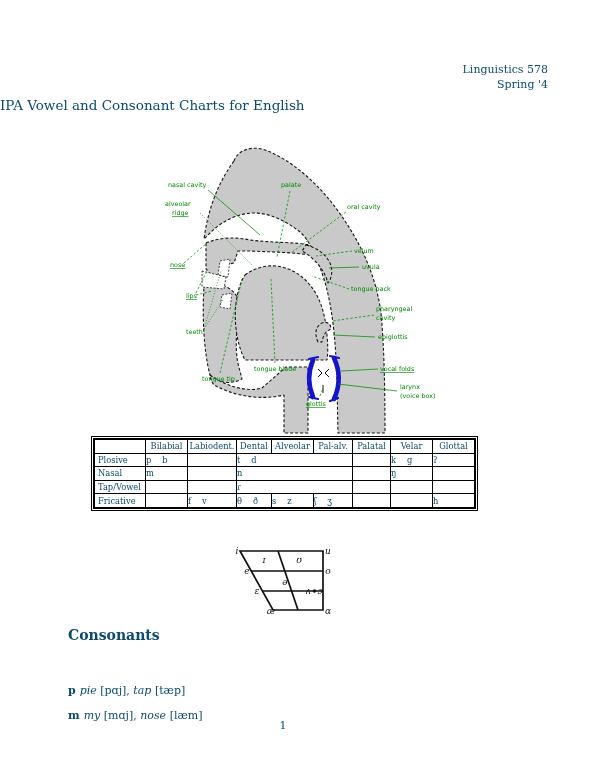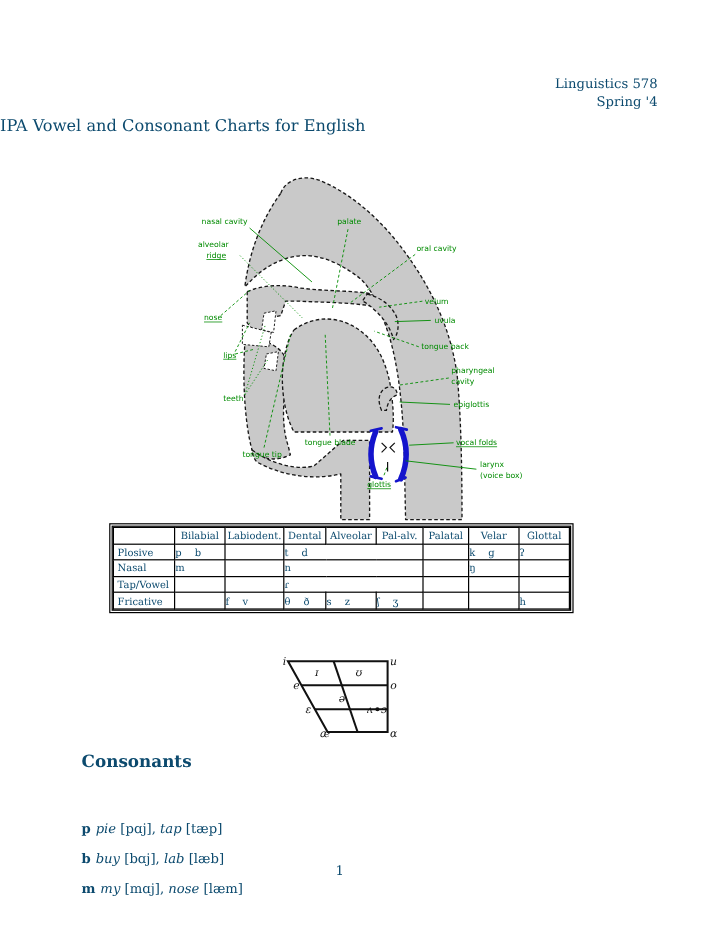--- a/index.html
+++ b/index.html
@@ -259,18 +259,17 @@
         <text x="80" y="51" class="vowel">ʌ</text>
         <text x="92" y="51" class="vowel">ɔ</text>
         <text x="43" y="71" class="vowel">æ</text>
         <text x="100" y="71" class="vowel">ɑ</text>
       </g>
   </svg>
 
   <div class="cons-head">Consonants</div>
   <div class="entries" id="cons-entries">
       <div class="entry"><span class="sym">p</span><span class="word">pie</span> <span class="ipa">[pɑj]</span>, <span class="word">tap</span> <span class="ipa">[tæp]</span></div>
-      <div class="entry"><span class="sym">b</span><span class="word">buy</span> <span class="ipa">[bɑj]</span>, <span class="word">lab</span> <span class="ipa">[læb]</span></div>
       <div class="entry"><span class="sym">m</span><span class="word">my</span> <span class="ipa">[mɑj]</span>, <span class="word">nose</span> <span class="ipa">[læm]</span></div>
     </div>
 
   <div class="pageno">1</div>
 </div>
 
 </body></html>

